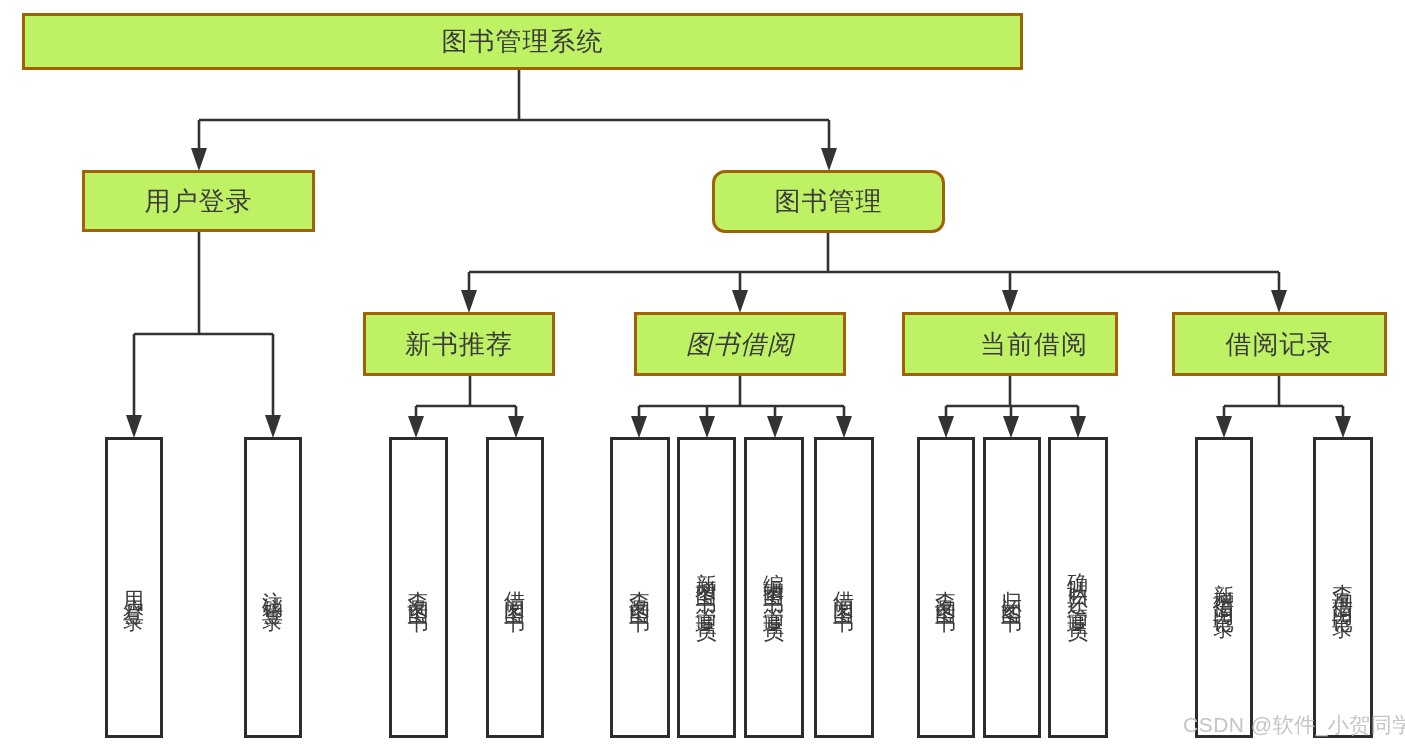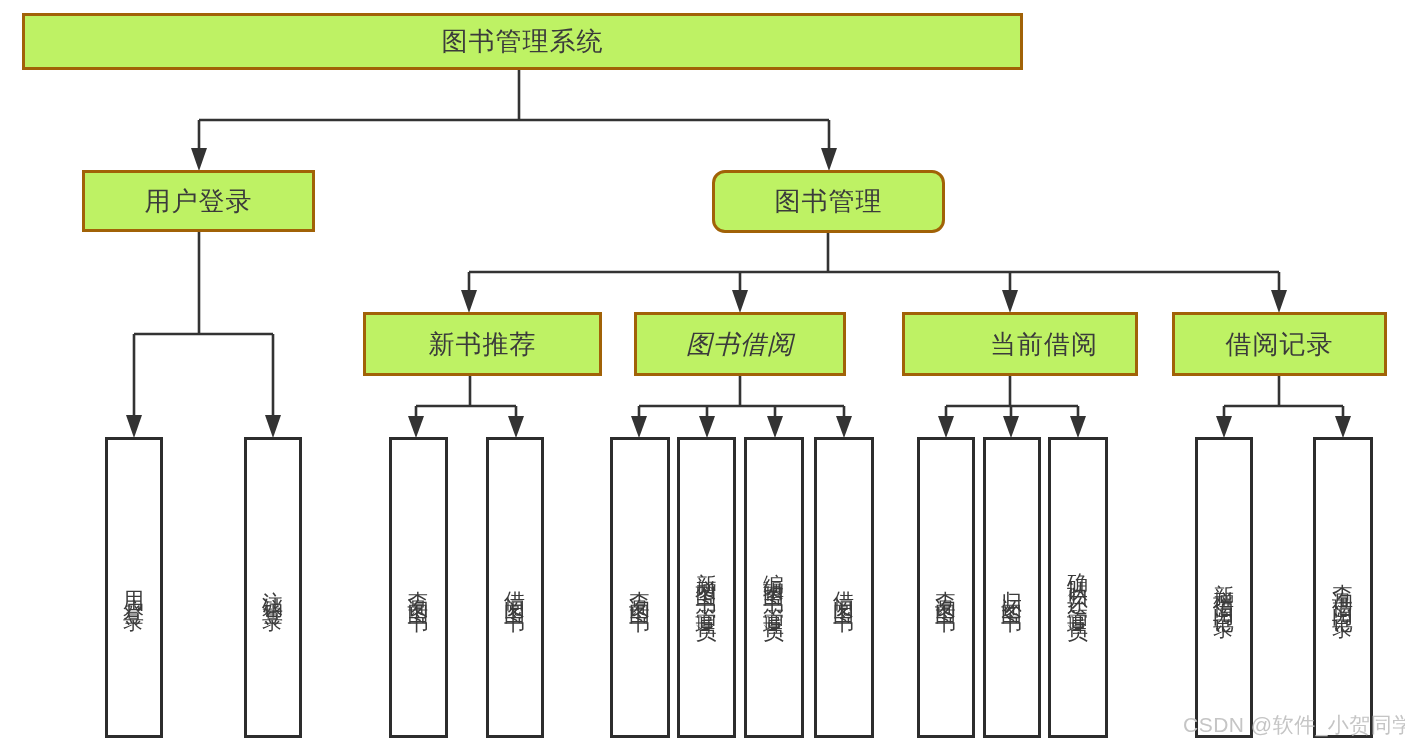--- a/index.html
+++ b/index.html
@@ -116,27 +116,27 @@
   <span class="lbl">图书管理系统</span>
 </div>
 
 <div class="node" style="left:82px;top:170px;width:233px;height:62px;">
   <span class="lbl">用户登录</span>
 </div>
 <div class="node" style="left:712px;top:170px;width:233px;height:63px;border-radius:13px;">
   <span class="lbl">图书管理</span>
 </div>
 
-<div class="node" style="left:363px;top:312px;width:239px;height:64px;">
+<div class="node" style="left:363px;top:312px;width:192px;height:64px;">
   <span class="lbl">新书推荐</span>
 </div>
 <div class="node" style="left:634px;top:312px;width:212px;height:64px;font-style:italic;">
   <span class="lbl">图书借阅</span>
 </div>
-<div class="node" style="left:902px;top:312px;width:236px;height:64px;padding-left:48px;">
+<div class="node" style="left:902px;top:312px;width:216px;height:64px;padding-left:48px;">
   <span class="lbl">当前借阅</span>
 </div>
 <div class="node" style="left:1172px;top:312px;width:215px;height:64px;justify-content:center;">
   <span class="lbl">借阅记录</span>
 </div>
 
 <div class="leaf" style="left:105px;width:58px;">
   <span class="vlbl">用户登录</span>
 </div>
 <div class="leaf" style="left:244px;width:58px;">

